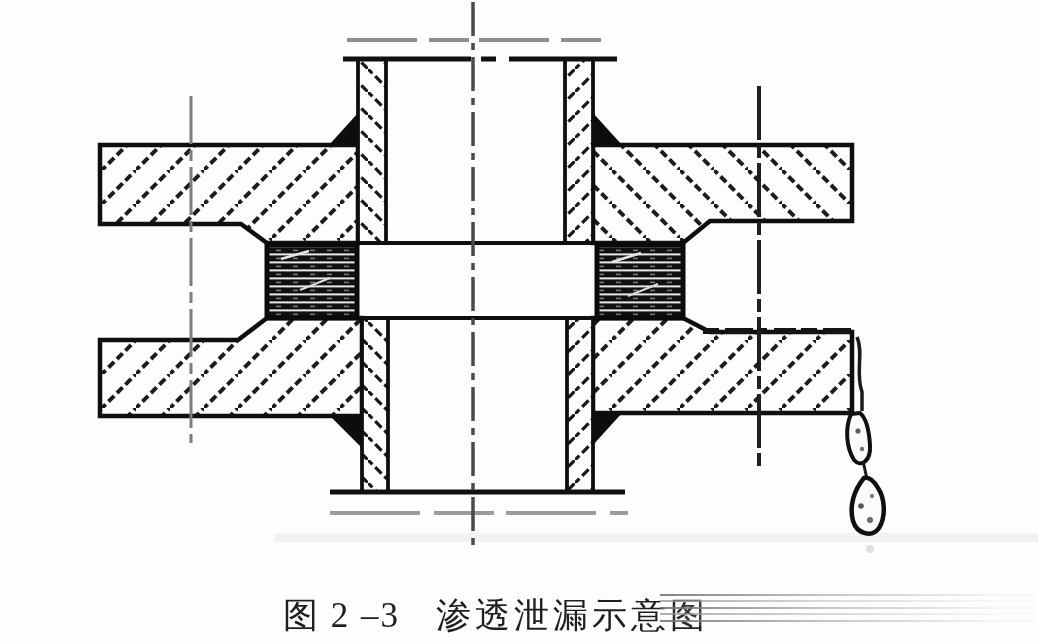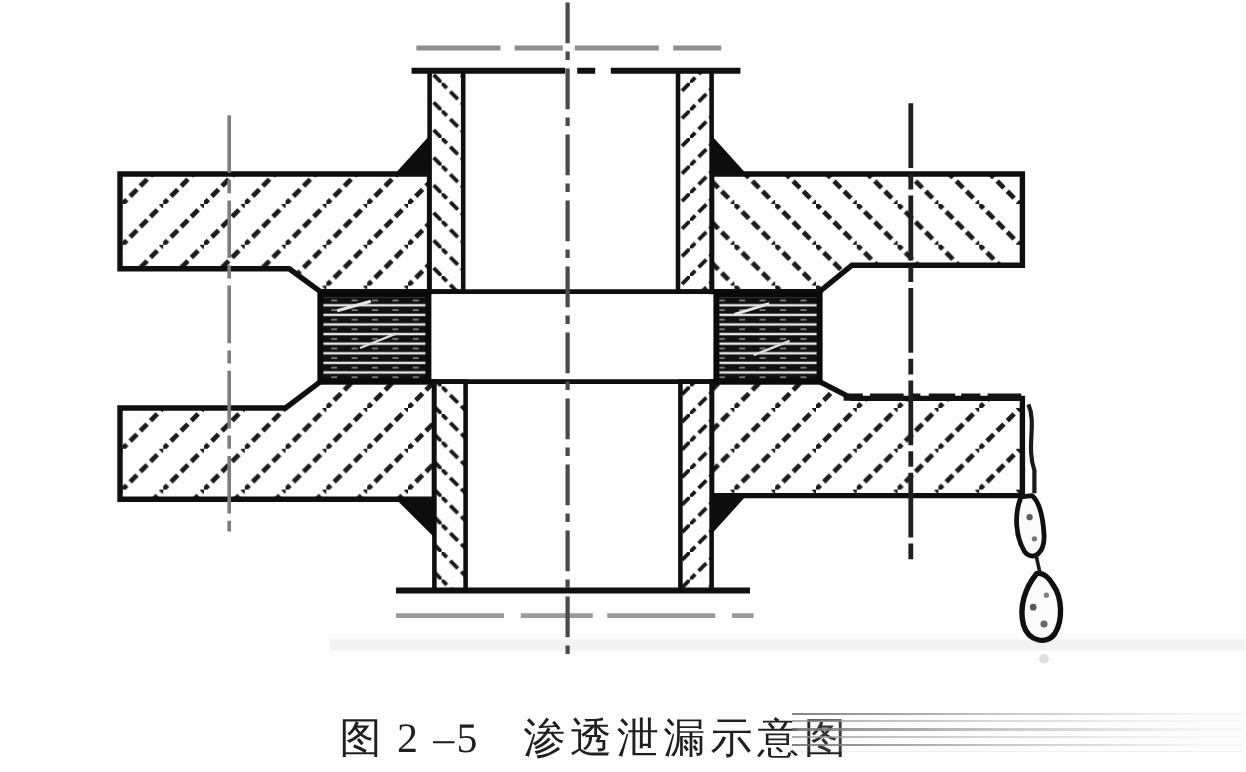--- a/index.html
+++ b/index.html
@@ -161,18 +161,18 @@
     </g>
 
     <g fill="none">
       <line x1="473" y1="2" x2="473" y2="552" stroke="#4a4a4a" stroke-width="3.5" stroke-dasharray="34 7 7 7"></line>
       <line x1="191" y1="96" x2="191" y2="443" stroke="#7d7d7d" stroke-width="3" stroke-dasharray="48 6 11 6"></line>
       <line x1="759" y1="86" x2="759" y2="466" stroke="#1f1f1f" stroke-width="4" stroke-dasharray="54 5 13 5"></line>
     </g>
   </svg>
 
   <div class="caption">
-    <span class="fig-number">图 2 –5</span><span class="fig-title">渗透泄漏示意图</span>
+    <span class="fig-number">图 2 –3</span><span class="fig-title">渗透泄漏示意图</span>
   </div>
 
   <div class="scan-smear"></div>
 
 </div>
 
 </body></html>

